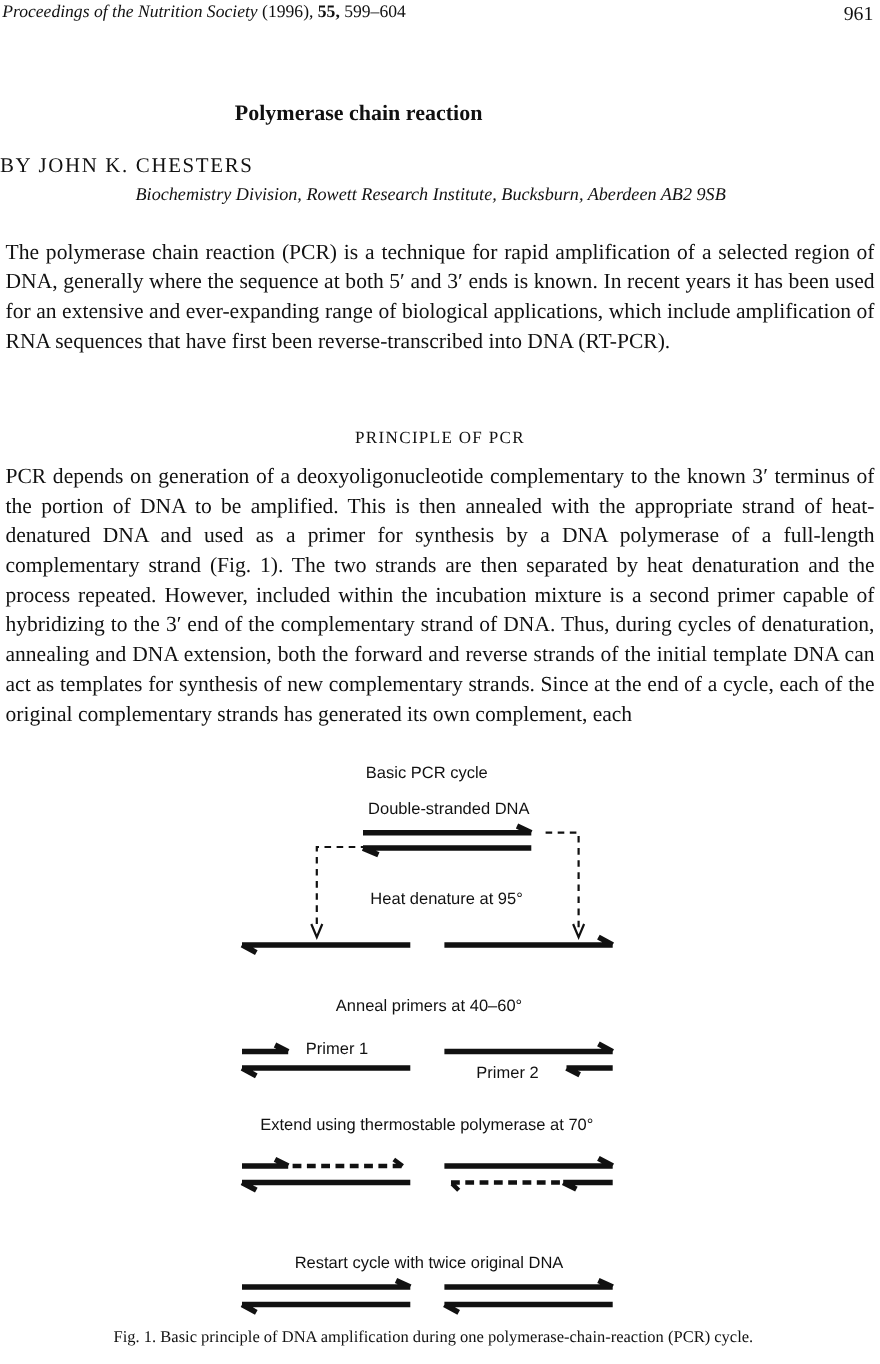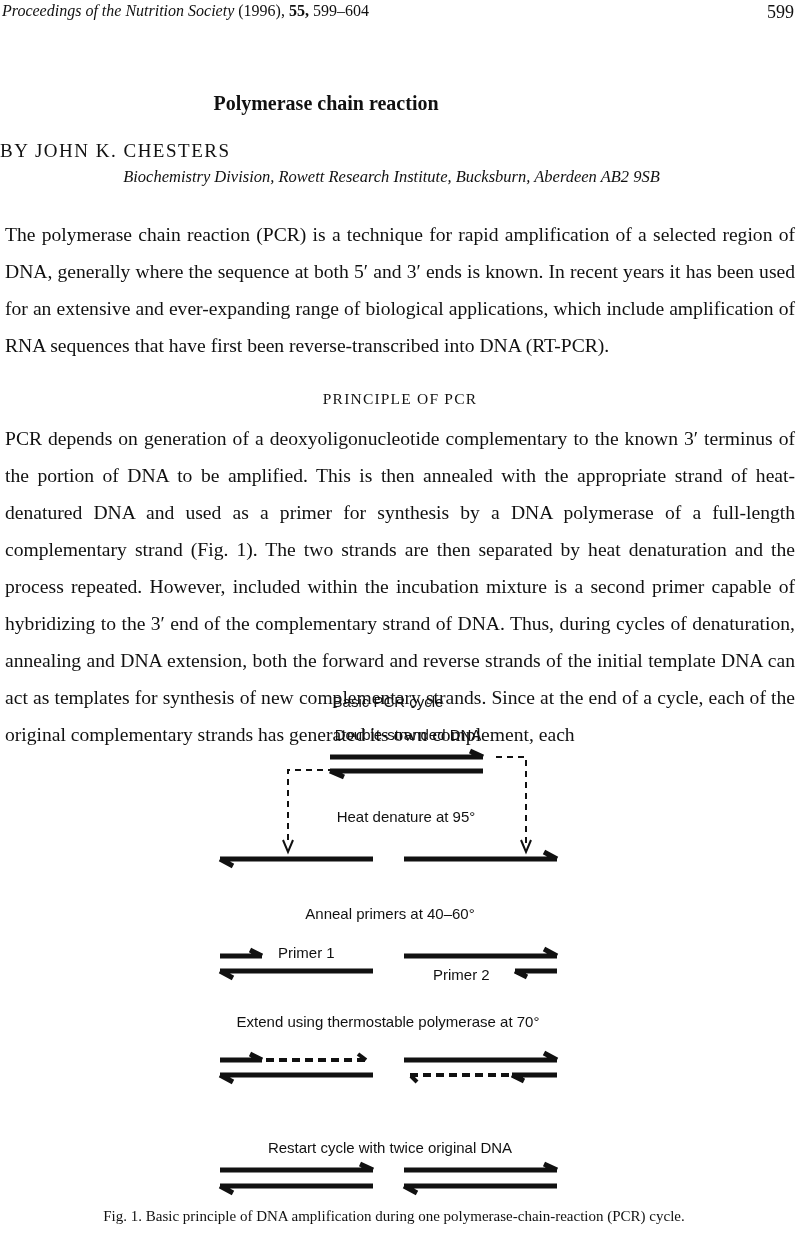--- a/index.html
+++ b/index.html
@@ -4,34 +4,34 @@
 <style>
   html, body { margin: 0; padding: 0; background: #ffffff; }
   body { width: 800px; height: 1240px; position: relative; overflow: hidden; color: #111; font-family: "Liberation Serif", "DejaVu Serif", serif; }
   .running-head { position: absolute; top: 2px; left: 2px; right: 6px; height: 22px; font-size: 16px; }
   .running-head .journal { position: absolute; left: 0; top: 0; white-space: nowrap; }
   .running-head .journal i { }
   .running-head .pageno { position: absolute; right: 0; top: 0; font-size: 18px; }
   .title { position: absolute; top: 92px; left: 0; width: 652px; text-align: center; font-weight: bold; font-size: 20px; }
   .byline { position: absolute; top: 140px; left: 0; width: 800px; text-align: left; font-size: 19px; letter-spacing: 1.5px; }
   .affil { position: absolute; top: 167px; left: 0; width: 783px; text-align: center; font-style: italic; font-size: 16.5px; }
-  .para { position: absolute; left: 5px; width: 790px; font-size: 19.6px; line-height: 37px; text-align: justify; text-align-last: left; }
+  .para { position: absolute; left: 5px; width: 790px; font-size: 19.6px; line-height: 27px; text-align: justify; text-align-last: left; }
   .para1 { top: 216px; }
   .section-head { position: absolute; top: 390px; left: 0; width: 800px; text-align: center; font-size: 15.5px; letter-spacing: 1.2px; font-family: Liberation Serif, serif; }
   .para2 { top: 420px; }
   .fig { position: absolute; left: 0; top: 660px; width: 672px; height: 540px; }
   .fig svg text { font-family: "Liberation Sans", "DejaVu Sans", sans-serif; font-size: 15px; fill: #111; }
   .caption { position: absolute; top: 1208px; left: 0; width: 788px; text-align: center; font-size: 15px; }
 </style>
 </head>
 <body>
 
 <div class="running-head">
   <span class="journal"><i>Proceedings of the Nutrition Society</i> <span>(1996),</span> <b>55,</b> <span>599–604</span></span>
-  <span class="pageno">599</span>
+  <span class="pageno">961</span>
 </div>
 
 <div class="title">Polymerase chain reaction</div>
 <div class="byline">BY JOHN K. CHESTERS</div>
 <div class="affil">Biochemistry Division, Rowett Research Institute, Bucksburn, Aberdeen AB2 9SB</div>
 
 <div class="para para1">The polymerase chain reaction (PCR) is a technique for rapid amplification of a selected region of DNA, generally where the sequence at both 5′ and 3′ ends is known. In recent years it has been used for an extensive and ever-expanding range of biological applications, which include amplification of RNA sequences that have first been reverse-transcribed into DNA (RT-PCR).</div>
 <div class="section-head">PRINCIPLE OF PCR</div>
 <div class="para para2">PCR depends on generation of a deoxyoligonucleotide complementary to the known 3′ terminus of the portion of DNA to be amplified. This is then annealed with the appropriate strand of heat-denatured DNA and used as a primer for synthesis by a DNA polymerase of a full-length complementary strand (Fig. 1). The two strands are then separated by heat denaturation and the process repeated. However, included within the incubation mixture is a second primer capable of hybridizing to the 3′ end of the complementary strand of DNA. Thus, during cycles of denaturation, annealing and DNA extension, both the forward and reverse strands of the initial template DNA can act as templates for synthesis of new complementary strands. Since at the end of a cycle, each of the original complementary strands has generated its own complement, each</div>
 

